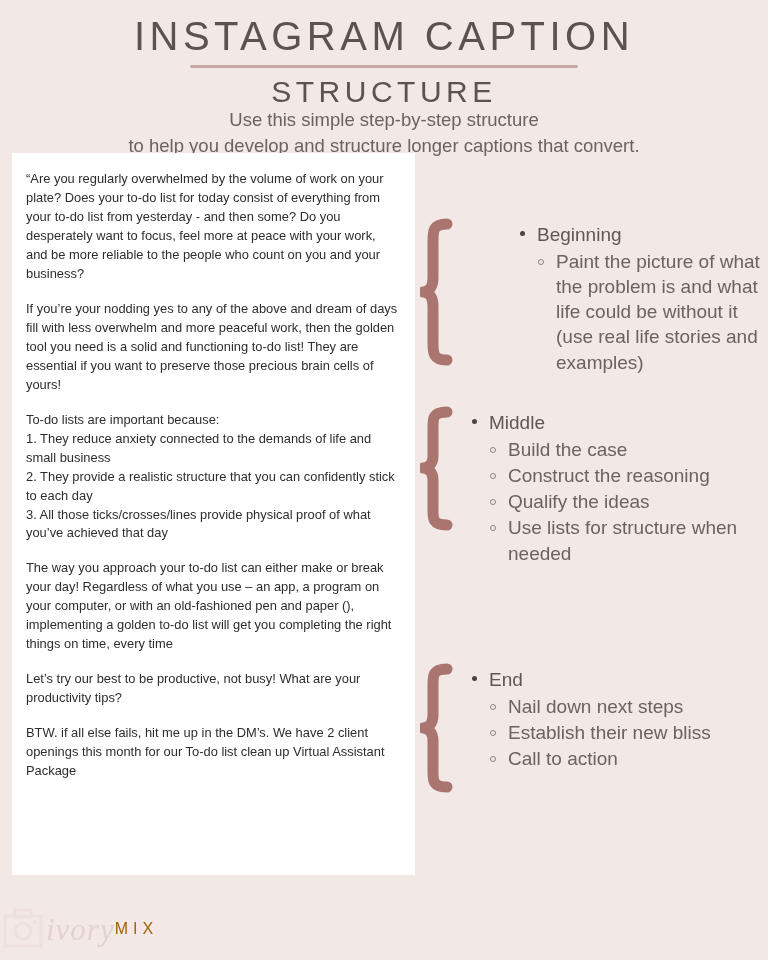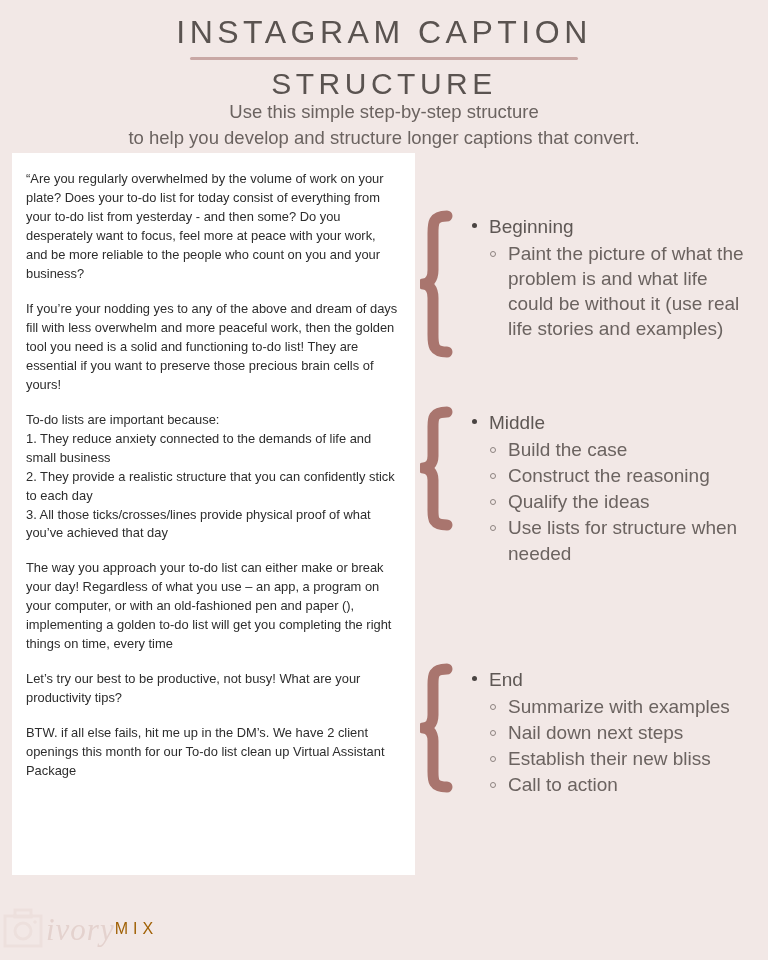--- a/index.html
+++ b/index.html
@@ -7,21 +7,21 @@
     width:768px;height:960px;
     background:#f2e8e6;
     font-family:"Liberation Sans",sans-serif;
     overflow:hidden;position:relative;
   }
   .page{position:relative;width:768px;height:960px;}
 
   
   .header{position:absolute;left:0;top:0;width:768px;text-align:center;}
   .title-line1{
-    font-size:32px;letter-spacing:4.5px;color:#5a5350;
+    font-size:40px;letter-spacing:4.5px;color:#5a5350;
     font-weight:400;line-height:1;padding-top:16px;
     display:block;
   }
   .title-rule{
     width:388px;height:3px;background:#c9a8a5;
     margin:9px auto 0;border-radius:2px;
   }
   .title-line2{
     display:block;font-size:30px;letter-spacing:4.5px;color:#5a5350;
     font-weight:400;line-height:1;margin-top:9px;
@@ -46,21 +46,21 @@
     font-size:12.9px;
     line-height:1.47;
     color:#2d2d2d;
     font-family:"Liberation Sans",sans-serif;
   }
   .caption-card p:last-child{margin-bottom:16px;}
 
   
   .annotations{position:absolute;left:415px;top:150px;width:353px;height:722px;}
   .ann-group{position:absolute;left:0;display:flex;align-items:flex-start;}
-  .ann-group.g0{top:60px;}
+  .ann-group.g0{top:68px;gap:48px;}
   .ann-group.g1{top:256px;}
   .ann-group.g2{top:513px;}
 
   .brace{
     flex:0 0 auto;width:34px;position:relative;margin-left:5px;
   }
   .brace svg{display:block;}
 
   .ann-body{margin-left:18px;padding-top:4px;}
 
@@ -190,24 +190,20 @@
         </svg>
       </div>
       <div class="ann-body">
         <div class="ann-head">
           <span class="dot"></span>
           <span>End</span>
         </div>
         <ul class="sub-list">
           <li>
             <span class="ring"></span>
-            <span class="txt">Summarize with examples</span>
-          </li>
-          <li>
-            <span class="ring"></span>
             <span class="txt">Nail down next steps</span>
           </li>
           <li>
             <span class="ring"></span>
             <span class="txt">Establish their new bliss</span>
           </li>
           <li>
             <span class="ring"></span>
             <span class="txt">Call to action</span>
           </li>

